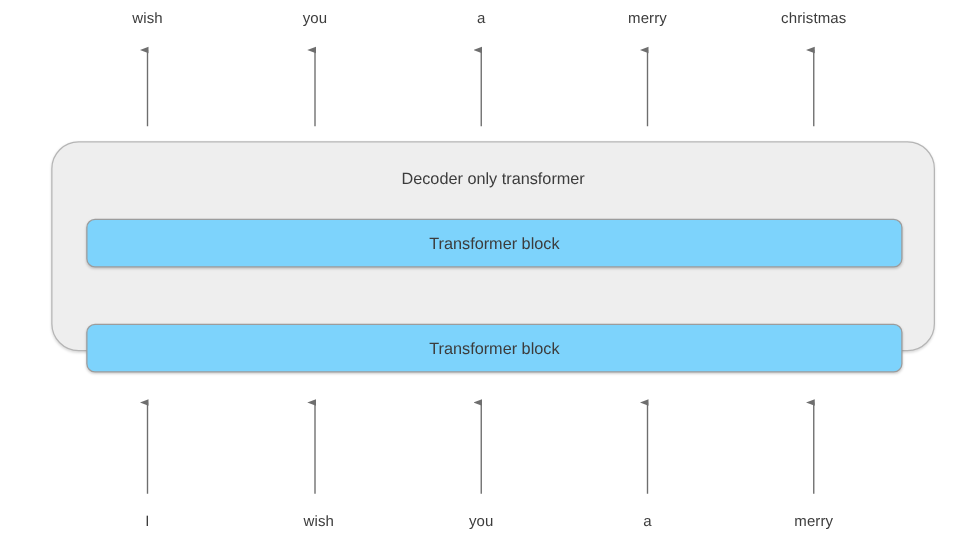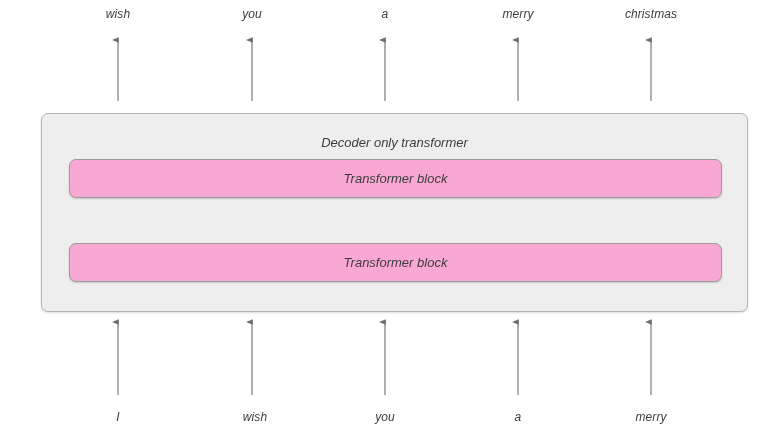--- a/index.html
+++ b/index.html
@@ -12,21 +12,20 @@
     height: 439px;
     font-family: "Liberation Sans", sans-serif;
     color: #333333;
     overflow: hidden;
   }
   #canvas {
     position: relative;
     width: 782px;
     height: 439px;
     background: #ffffff;
-    font-style: italic;
   }
 
   
   .token-label {
     position: absolute;
     font-size: 12px;
     line-height: 14px;
     color: #3c3c3c;
     text-align: center;
     white-space: nowrap;
@@ -43,51 +42,52 @@
     height: 439px;
     pointer-events: none;
   }
 
   
   .decoder-box {
     position: absolute;
     left: 41px;
     top: 113px;
     width: 707px;
-    height: 199px;
+    height: 168px;
     box-sizing: border-box;
     background: #eeeeee;
     border: 1px solid #b5b5b5;
-    border-radius: 7px;
+    border-radius: 22px;
     box-shadow: 0 1px 2px rgba(0,0,0,0.14);
   }
   .decoder-title {
     position: absolute;
     left: 0;
     top: 21px;
     width: 100%;
     text-align: center;
     font-size: 13px;
     line-height: 15px;
     color: #3c3c3c;
     white-space: nowrap;
   }
   .block {
     position: absolute;
     left: 27px;
     width: 653px;
     height: 39px;
     box-sizing: border-box;
-    background: #f9a8d4;
+    background: #7dd3fc;
     border: 1px solid #9c9c9c;
     border-radius: 7px;
     box-shadow: 0 1px 2px rgba(0,0,0,0.18);
     display: flex;
     align-items: center;
     justify-content: center;
+    margin-top: 16px;
   }
   .block-label {
     font-size: 13px;
     line-height: 15px;
     color: #3c3c3c;
     white-space: nowrap;
   }
   #block-top { top: 45px; }
   #block-bottom { top: 129px; }
 </style>

